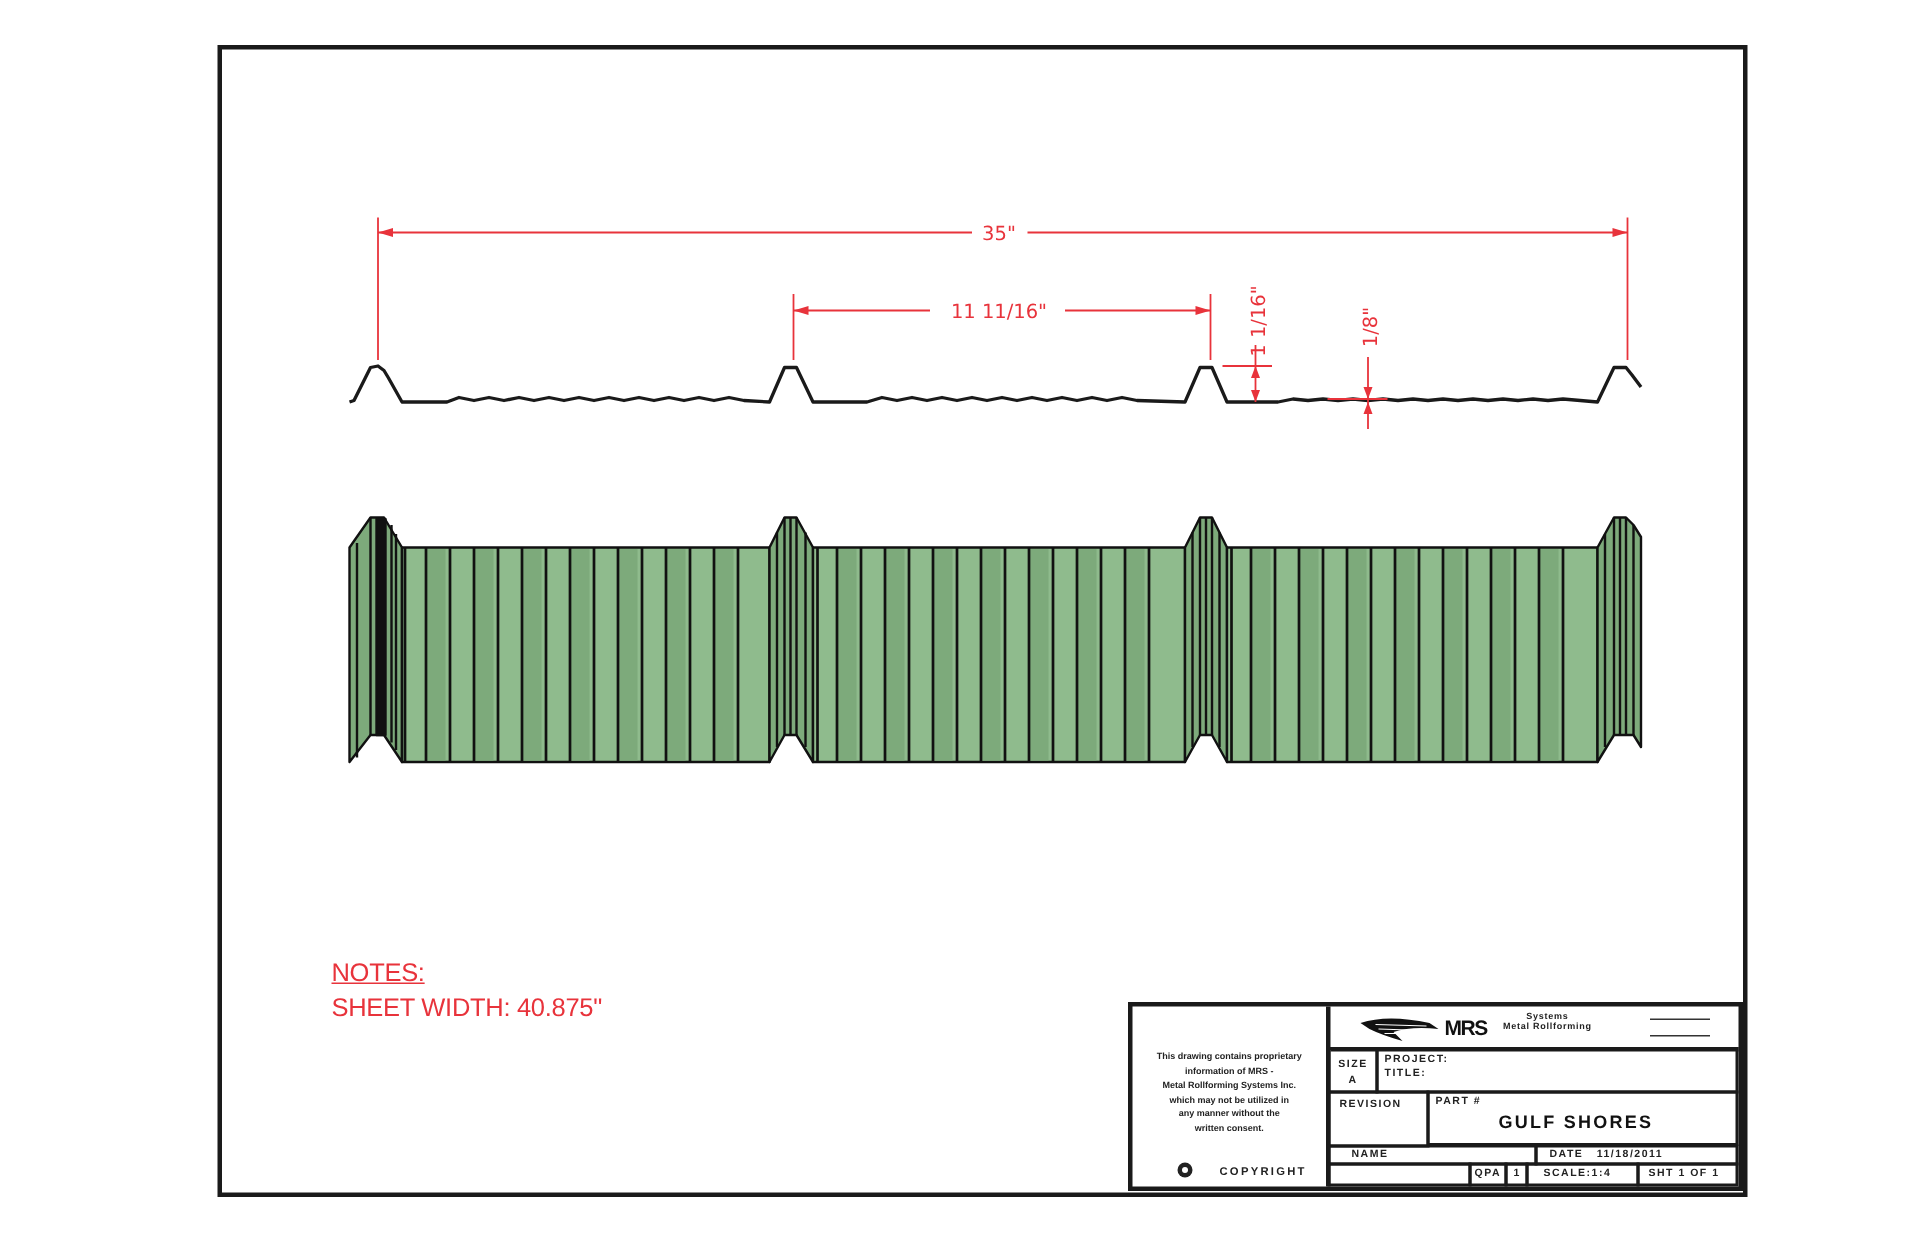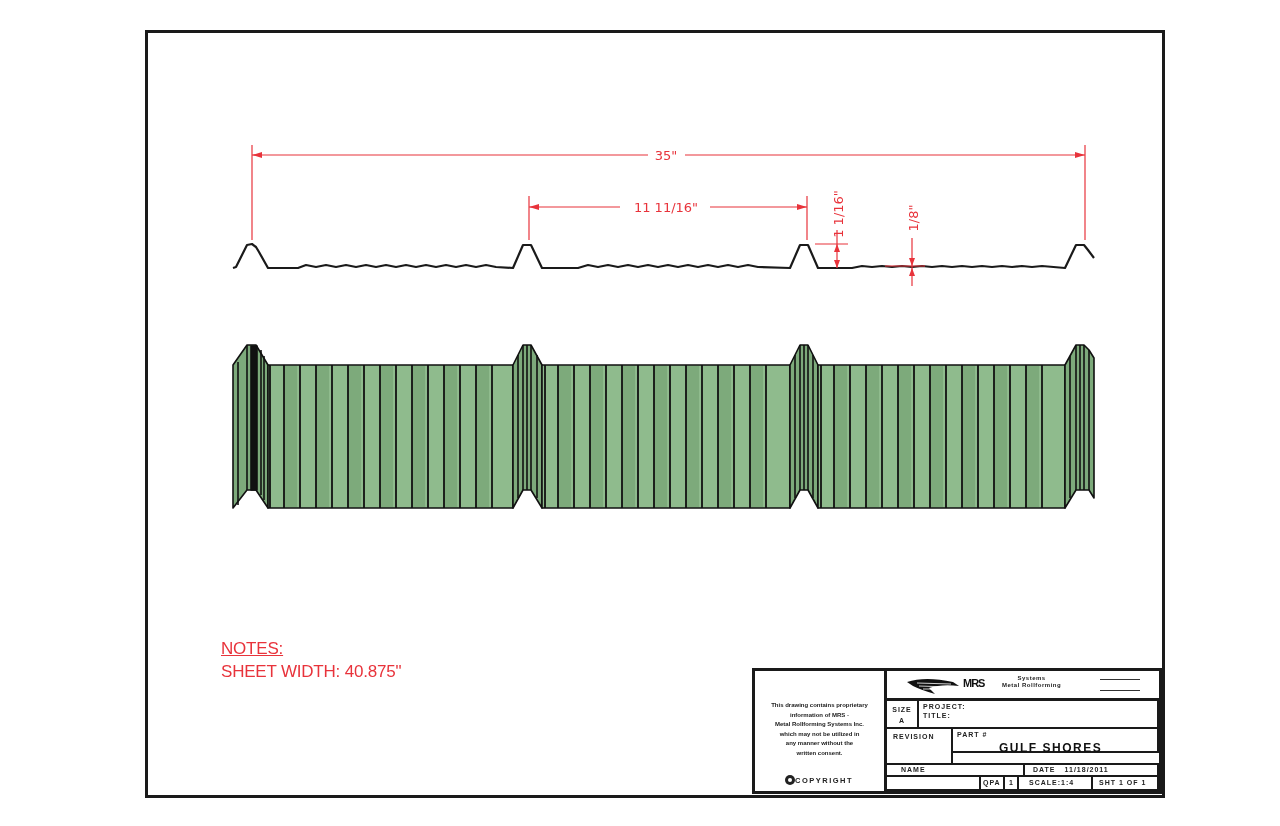--- a/index.html
+++ b/index.html
@@ -4,25 +4,25 @@
 <style>
   html, body { margin:0; padding:0; background:#ffffff; }
   body { width:1280px; height:826px; position:relative; overflow:hidden; font-family:"Liberation Sans", sans-serif; }
   .sheet-border { position:absolute; left:145px; top:30px; width:1014px; height:762px; border:3px solid #1a1a1a; box-sizing:content-box; }
   svg.drawing { position:absolute; left:0; top:0; }
   .notes { position:absolute; left:189px; top:638px; color:#e8333b; font-family:Liberation Sans, sans-serif; font-weight:300; font-size:17px; line-height:22.5px; letter-spacing:-0.2px;margin-left:32px; }
   .notes .title { text-decoration:underline; }
   .tb { position:absolute; left:752px; top:668px; width:410px; height:126px; border:3px solid #1a1a1a; box-sizing:border-box; background:#fff; }
   .tb .cell { position:absolute; border:2px solid #1a1a1a; box-sizing:border-box; font-size:7px; letter-spacing:1px; color:#222; font-weight:bold; }
   .disclaimer { position:absolute; left:0; top:0; width:132px; height:120px; border-right:3px solid #1a1a1a; box-sizing:border-box; text-align:center; font-size:6px; line-height:9.5px; color:#222; font-weight:bold; padding-top:30px; }
-  .copyright { position:absolute; left:30px; top:104px; font-size:7.5px; letter-spacing:1.5px; font-weight:bold; color:#222; display:flex; align-items:center; gap:0; }
+  .copyright { position:absolute; left:30px; top:104px; font-size:7.5px; letter-spacing:1.5px; font-weight:bold; color:#222; display:flex; align-items:center; gap:18px; }
   .copyright .c-icon { width:10px; height:10px; border-radius:50%; background:#222; display:inline-block; position:relative; }
   .copyright .c-icon::after { content:""; position:absolute; left:3px; top:3px; width:4px; height:4px; background:#fff; border-radius:50%; }
   .logo-row { position:absolute; left:132px; top:0; width:272px; height:30px; border-bottom:3px solid #1a1a1a; box-sizing:border-box; }
-  .mrs { position:absolute; left:76px; top:6px; font-size:11px; font-weight:bold; letter-spacing:-1px; color:#111; }
+  .mrs { position:absolute; left:76px; top:6px; font-size:14px; font-weight:bold; letter-spacing:-1px; color:#111; }
   .mrs-sub { position:absolute; left:115px; top:4px; font-size:6px; line-height:7px; font-weight:bold; color:#222; text-align:center; letter-spacing:0.5px; }
   .sigline { position:absolute; height:1px; background:#333; width:40px; left:213px; }
   .gulf { position:absolute; left:46px; top:12px; font-size:12px; letter-spacing:1.5px; font-weight:bold; color:#111; }
 </style>
 </head>
 <body>
 
 <div class="sheet-border"></div>
 
 <svg class="drawing" width="1280" height="826" viewBox="0 0 1280 826">
@@ -214,21 +214,21 @@
     <div>A</div>
   </div>
   <div class="cell" style="left:162px;top:27px;width:242px;height:31px;padding:2px 4px;line-height:9px;">
     <div>PROJECT:</div>
     <div>TITLE:</div>
   </div>
 
   <div class="cell" style="left:130px;top:56px;width:68px;height:38px;padding:4px 6px;">
     <span>REVISION</span>
   </div>
-  <div class="cell" style="left:196px;top:56px;width:208px;height:26px;padding:2px 4px;">
+  <div class="cell" style="left:196px;top:56px;width:208px;height:37px;padding:2px 4px;">
     <div>PART #</div>
     <div class="gulf">GULF SHORES</div>
   </div>
 
   <div class="cell" style="left:130px;top:92px;width:140px;height:14px;padding:1px 14px;">
     <span>NAME</span>
   </div>
   <div class="cell" style="left:268px;top:92px;width:136px;height:14px;padding:1px 8px;">
     <span>DATE</span>
     <span style="margin-left:6px">11/18/2011</span>

